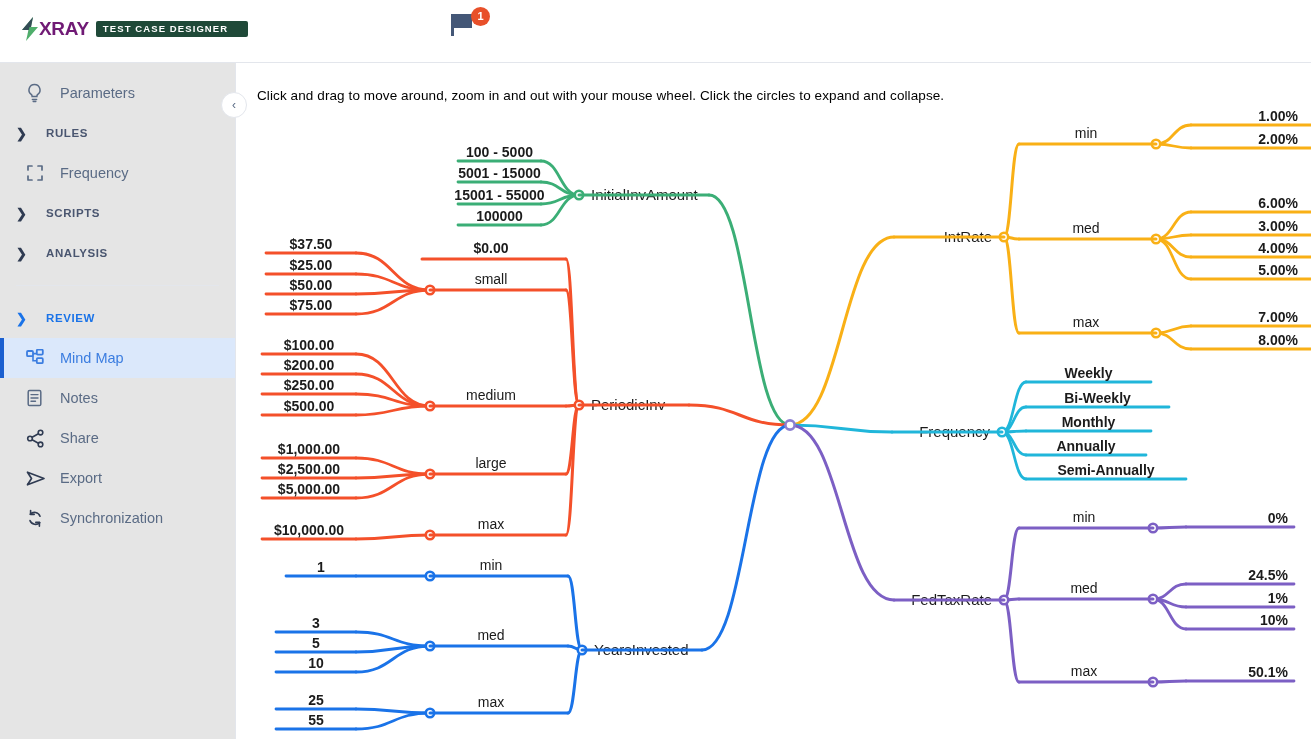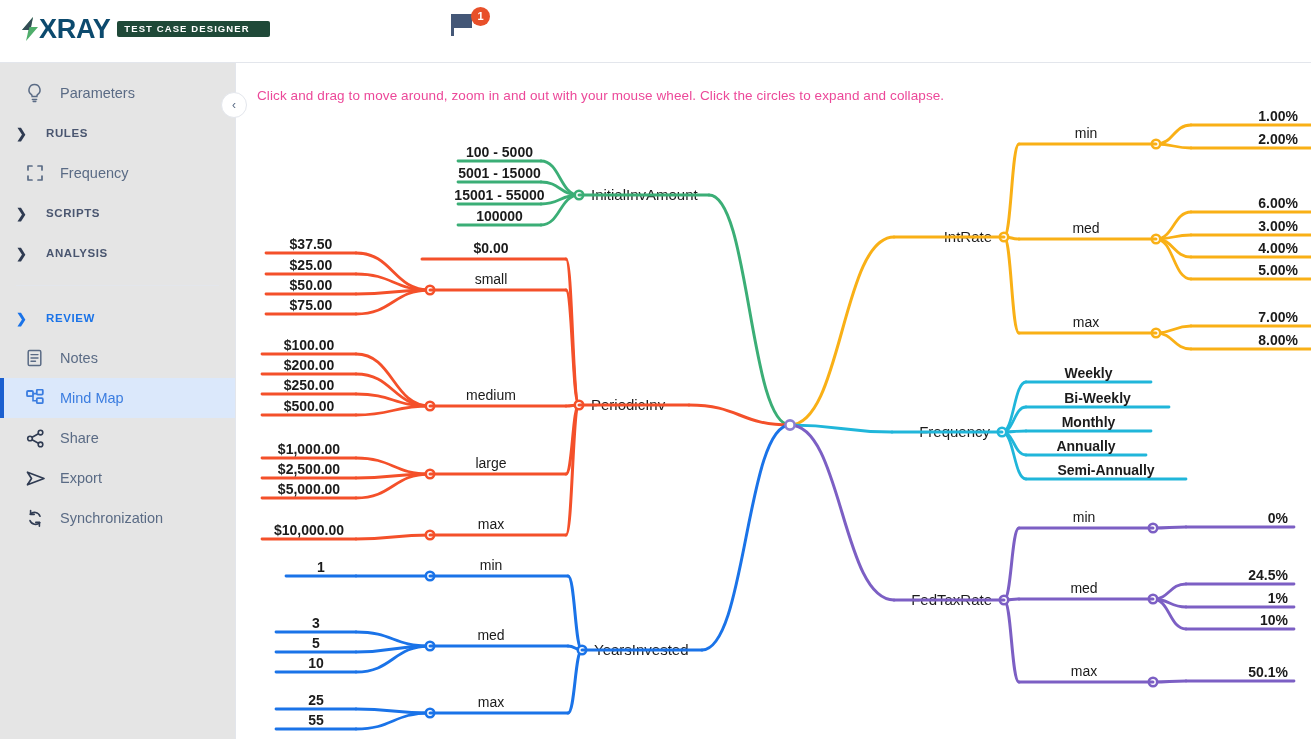--- a/index.html
+++ b/index.html
@@ -17,22 +17,22 @@
     position:absolute; left:0; top:0; width:1311px; height:63px;
     background:#ffffff; border-bottom:1px solid #e3e6ec;
     display:flex; align-items:flex-start;
   }
   .brand {
     display:flex; align-items:center; gap:0px;
     margin-left:20px; margin-top:17px;
   }
   .bolt { width:20px; height:24px; display:block; }
   .brand-word {
-    font-size:27px; font-weight:700; letter-spacing:-0.3px;
-    color:#0c4a6e; line-height:24px; margin-left:-1px;
+    font-size:19px; font-weight:700; letter-spacing:-0.3px;
+    color:#701a75; line-height:24px; margin-left:-1px;
   }
   .brand-badge {
     margin-left:7px; background:#1f4938; color:#ffffff;
     font-size:9.5px; font-weight:700; letter-spacing:1.1px;
     padding:3px 20px 3px 7px; border-radius:2px; line-height:10px;
   }
   .proj-tab {
     position:absolute; left:257px; top:0; height:62px;
     display:flex; align-items:center; gap:9px;
     border-bottom:4px solid #1a73e8; padding:0 14px 0 2px;
@@ -77,21 +77,21 @@
     position:absolute; left:221px; top:92px; width:26px; height:26px;
     border-radius:50%; background:#ffffff; border:1px solid #e3e6ec;
     display:flex; align-items:center; justify-content:center;
     font-size:12px; color:#5a6B85; cursor:pointer; z-index:5;
   }
 
   
   .canvas { position:absolute; left:236px; top:63px; width:1075px; height:676px; background:#fff; overflow:hidden; }
   .hint {
     position:absolute; left:21px; top:25px; font-size:13.5px;
-    color:#ec4899; letter-spacing:.1px; white-space:nowrap;
+    color:#000000; letter-spacing:.1px; white-space:nowrap;
   }
   svg.map { position:absolute; left:0; top:0; width:1075px; height:676px; }
   svg.map text { font-family:"Liberation Sans", sans-serif; fill:#1b1b1b; }
   .lbl      { font-size:14px; }
   .lbl-b    { font-size:14px; font-weight:700; }
   .lbl-root { font-size:15px; }
 </style>
 </head>
 <body>
 
@@ -153,40 +153,40 @@
       <span class="nav-label">ANALYSIS</span>
     </div>
 
     <div class="divider"></div>
 
     <div class="nav-item section open">
       <span class="chev">❯</span>
       <span class="nav-label">REVIEW</span>
     </div>
 
-    <div class="nav-item">
-      <span class="ico">
-        <svg width="17" height="18" viewBox="0 0 17 18">
-            <rect x="2.2" y="1.6" width="12.6" height="15" rx="1.4" fill="none" stroke="#5a6B85" stroke-width="1.5"></rect>
-            <path d="M5 5.6h7M5 9h7M5 12.3h4.5" stroke="#5a6B85" stroke-width="1.4" stroke-linecap="round"></path>
-          </svg>
-      </span>
-      <span class="nav-label">Notes</span>
-    </div>
-
     <div class="nav-item active">
       <span class="ico">
         <svg width="18" height="18" viewBox="0 0 18 18">
             <rect x="1" y="2" width="6" height="5.2" rx="1" fill="none" stroke="#3b7de0" stroke-width="1.8"></rect>
             <rect x="10.8" y="0.6" width="6" height="5" rx="1" fill="none" stroke="#3b7de0" stroke-width="1.8"></rect>
             <rect x="10.8" y="9.2" width="6" height="5" rx="1" fill="none" stroke="#3b7de0" stroke-width="1.8"></rect>
             <path d="M7 4.6h3.8M7 6.4v5.3h3.8" fill="none" stroke="#3b7de0" stroke-width="1.6"></path>
           </svg>
       </span>
       <span class="nav-label">Mind Map</span>
+    </div>
+
+    <div class="nav-item">
+      <span class="ico">
+        <svg width="17" height="18" viewBox="0 0 17 18">
+            <rect x="2.2" y="1.6" width="12.6" height="15" rx="1.4" fill="none" stroke="#5a6B85" stroke-width="1.5"></rect>
+            <path d="M5 5.6h7M5 9h7M5 12.3h4.5" stroke="#5a6B85" stroke-width="1.4" stroke-linecap="round"></path>
+          </svg>
+      </span>
+      <span class="nav-label">Notes</span>
     </div>
 
 
     <div class="nav-item">
       <span class="ico">
         <svg width="19" height="19" viewBox="0 0 19 19">
             <circle cx="14.5" cy="3.6" r="2.3" fill="none" stroke="#2f3b52" stroke-width="1.6"></circle>
             <circle cx="4" cy="9.5" r="2.3" fill="none" stroke="#2f3b52" stroke-width="1.6"></circle>
             <circle cx="14.5" cy="15.4" r="2.3" fill="none" stroke="#2f3b52" stroke-width="1.6"></circle>
             <path d="M6.1 8.3l6.3-3.5M6.1 10.7l6.3 3.5" stroke="#2f3b52" stroke-width="1.6"></path>

